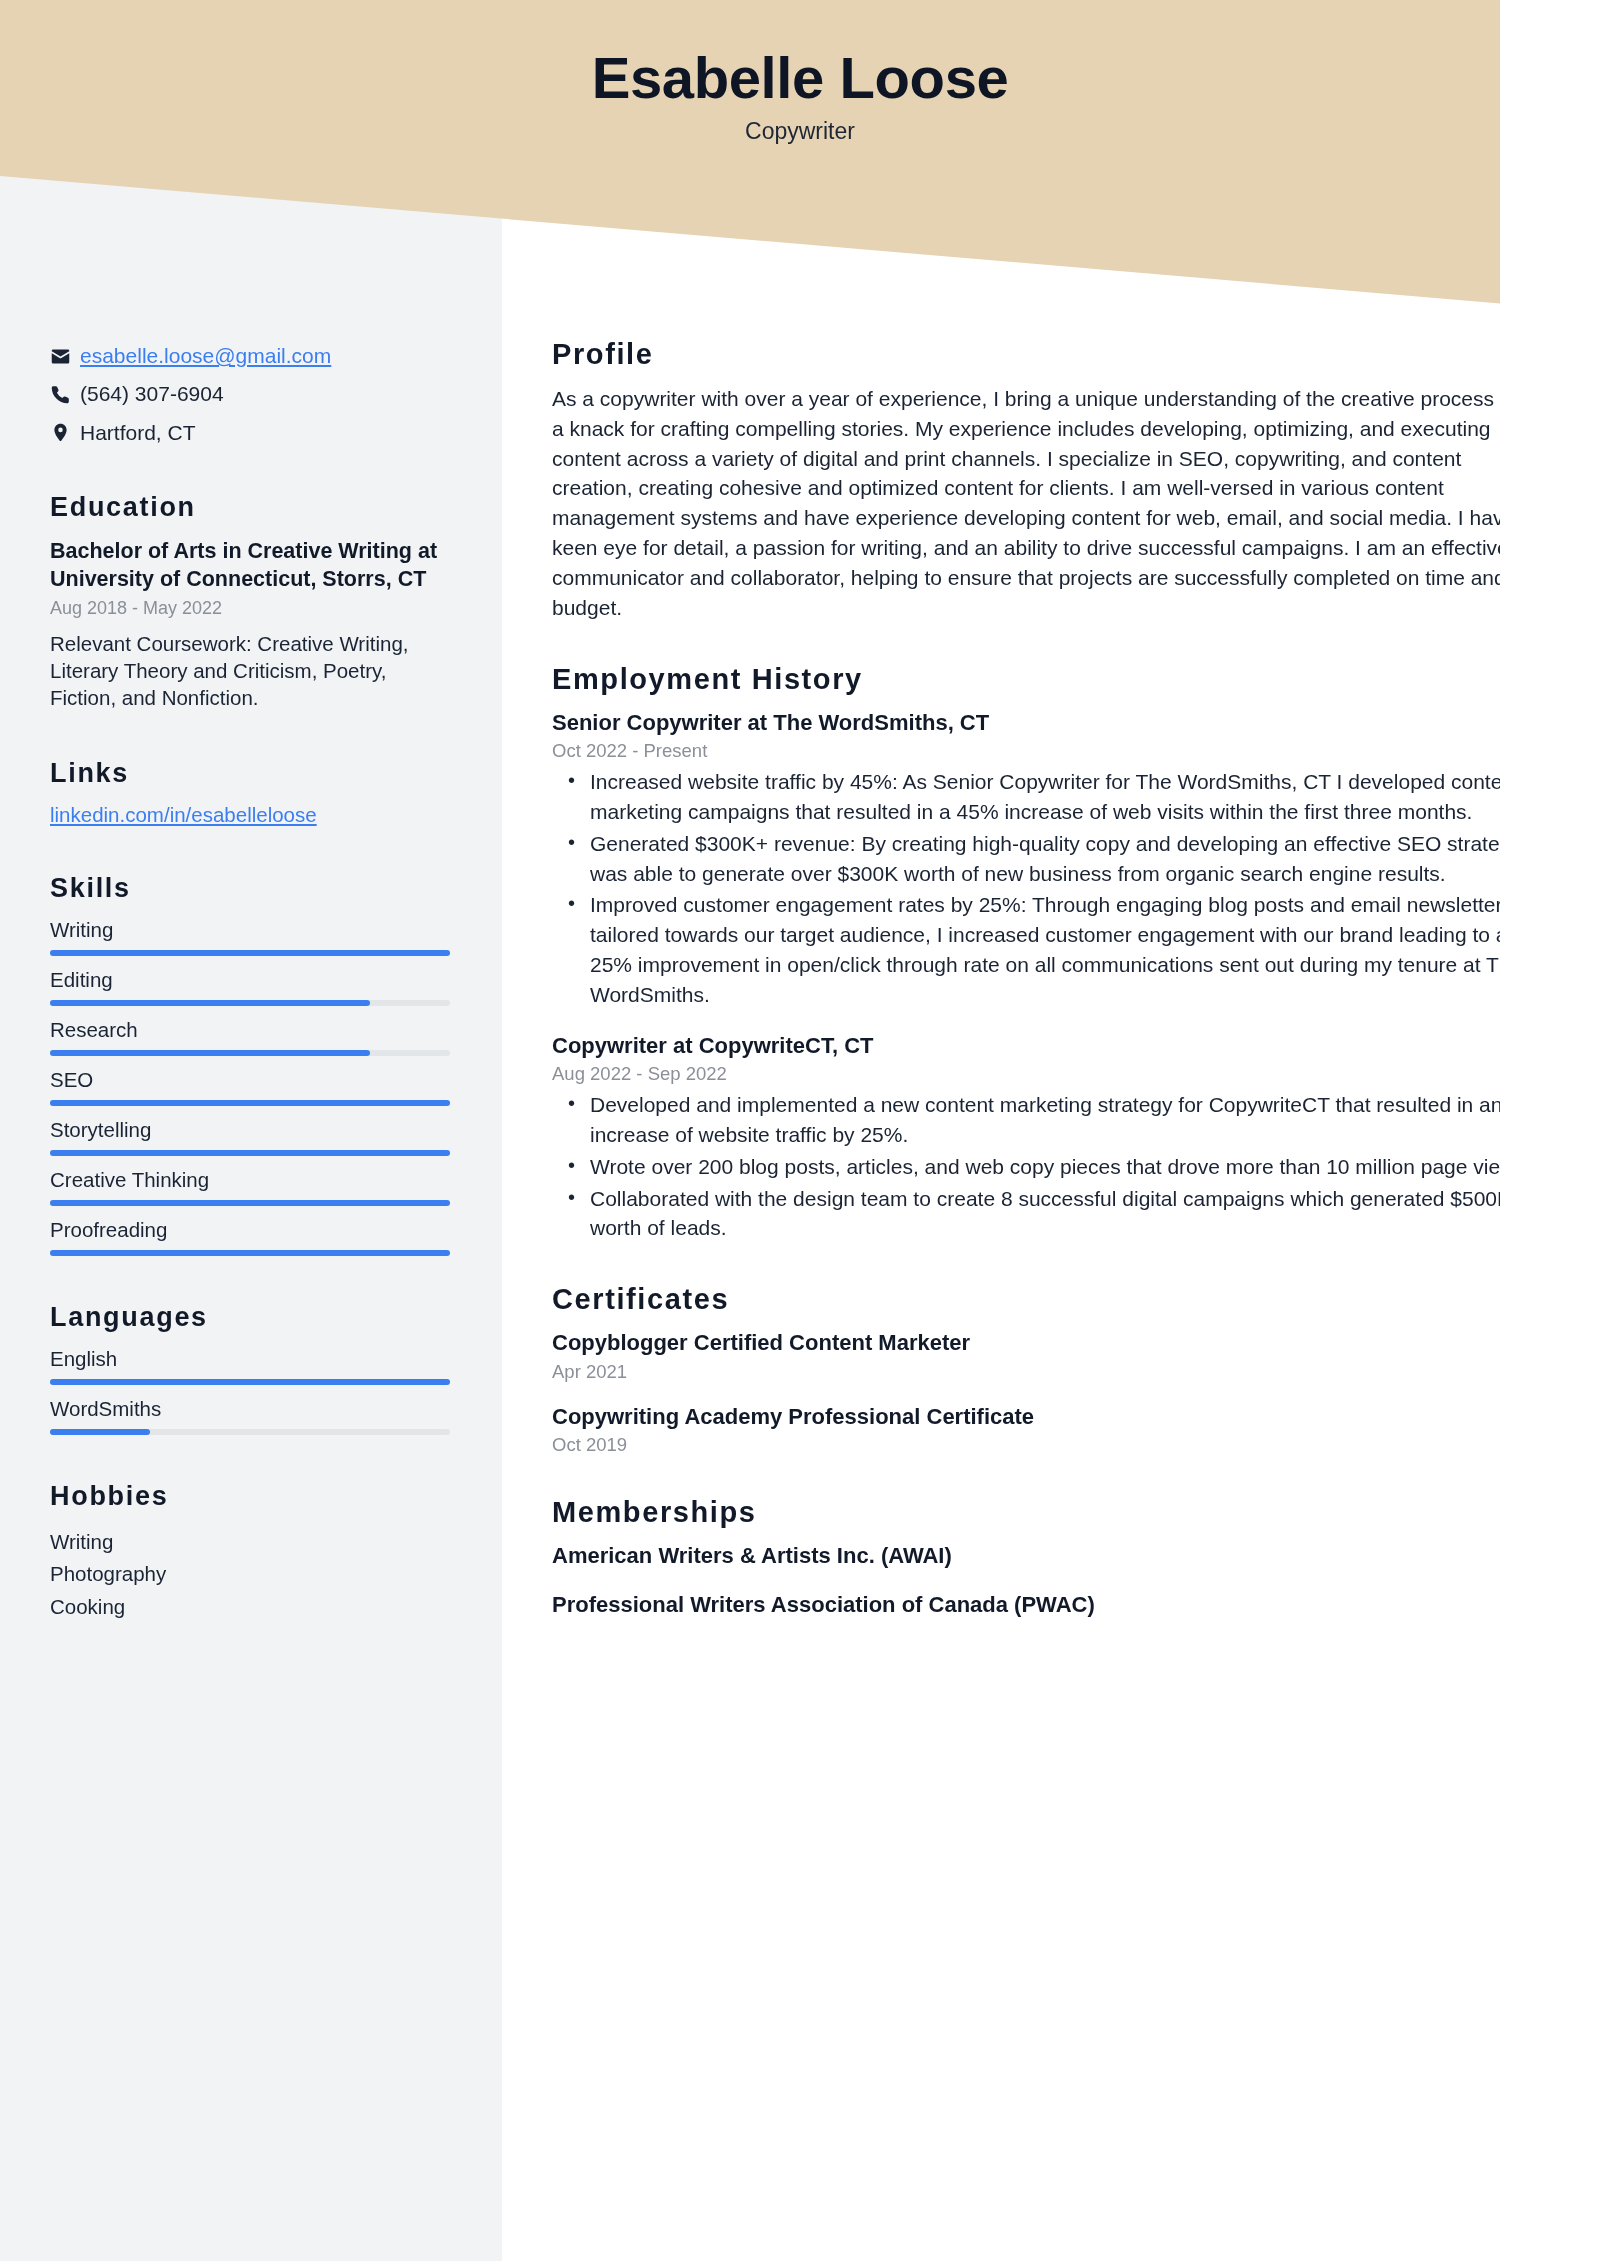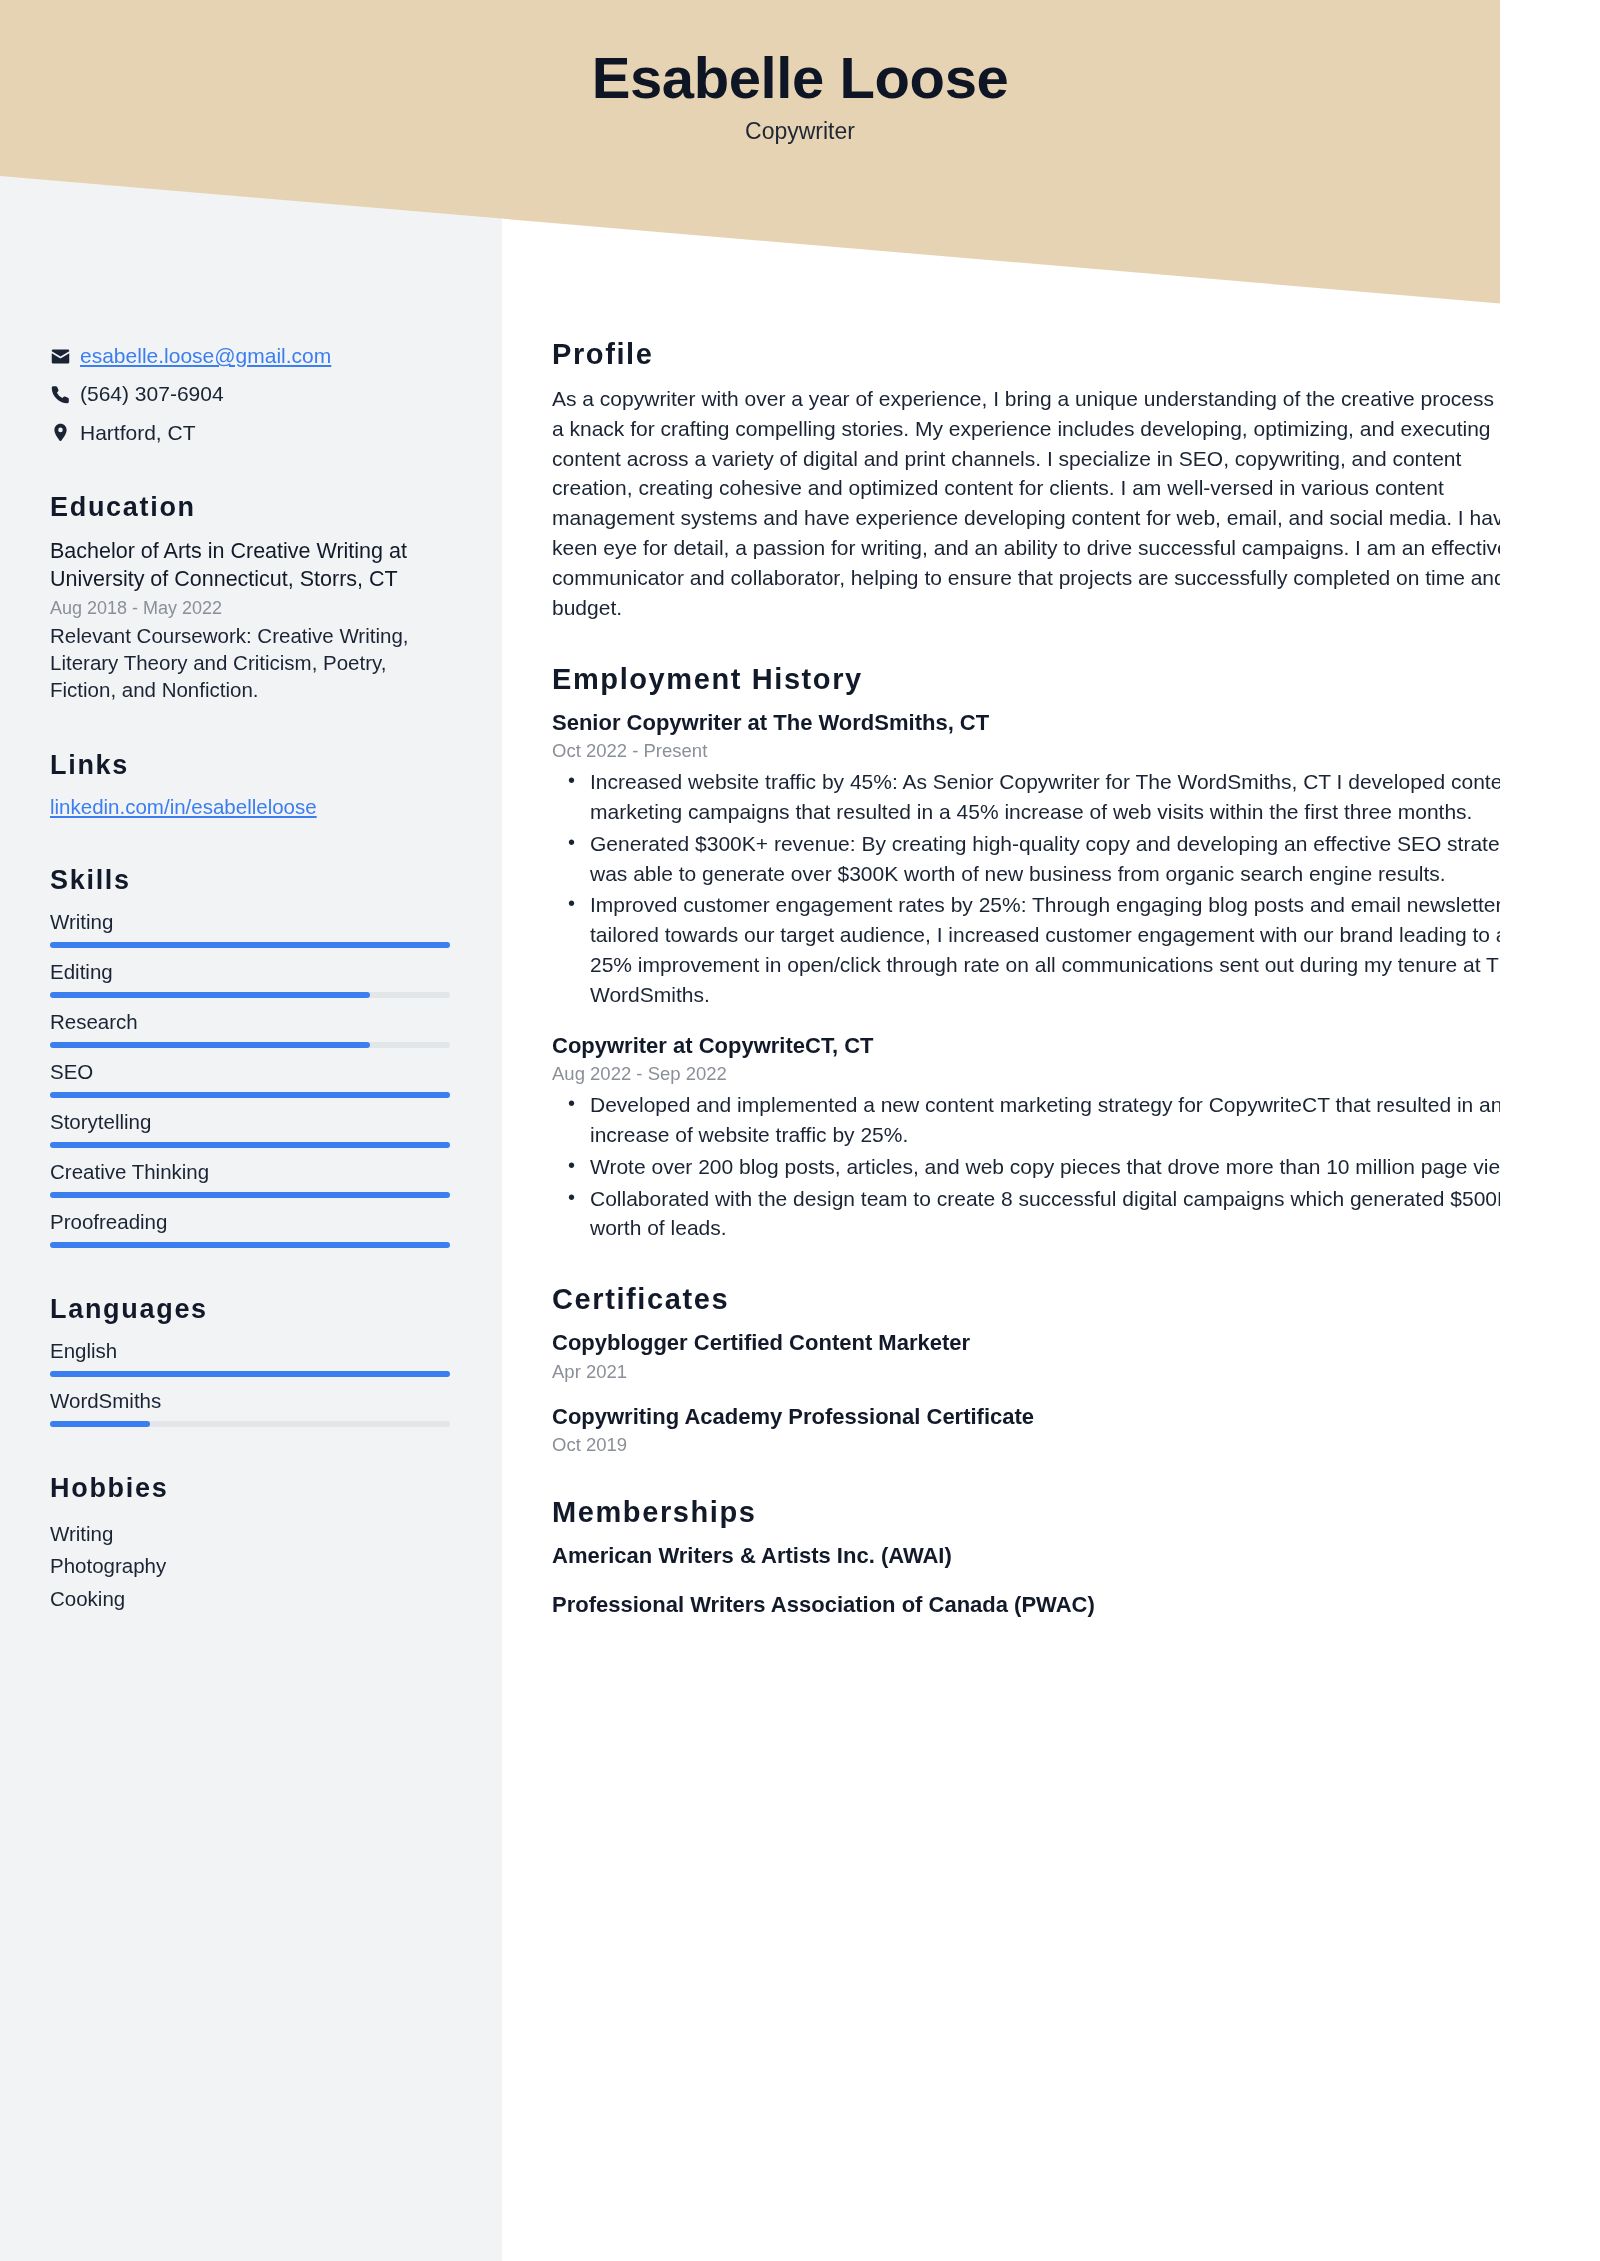--- a/index.html
+++ b/index.html
@@ -102,29 +102,29 @@
     font-size: 27px;
     font-weight: 700;
     color: #121a2a;
     letter-spacing: 1.7px;
     margin-top: 46px;
     margin-bottom: 14px;
   }
 
   .edu-title {
     font-size: 21.5px;
-    font-weight: 400;
+    font-weight: 700;
     color: #121a2a;
     line-height: 1.33;
   }
   .edu-date {
     font-size: 18px;
     color: #8a8f98;
     margin-top: 4px;
-    margin-bottom: 3px;
+    margin-bottom: 11px;
   }
   .edu-desc {
     font-size: 20.5px;
     color: #1b2434;
     line-height: 1.33;
   }
 
   .link-item {
     font-size: 20.5px;
     color: #3b7ef0;

